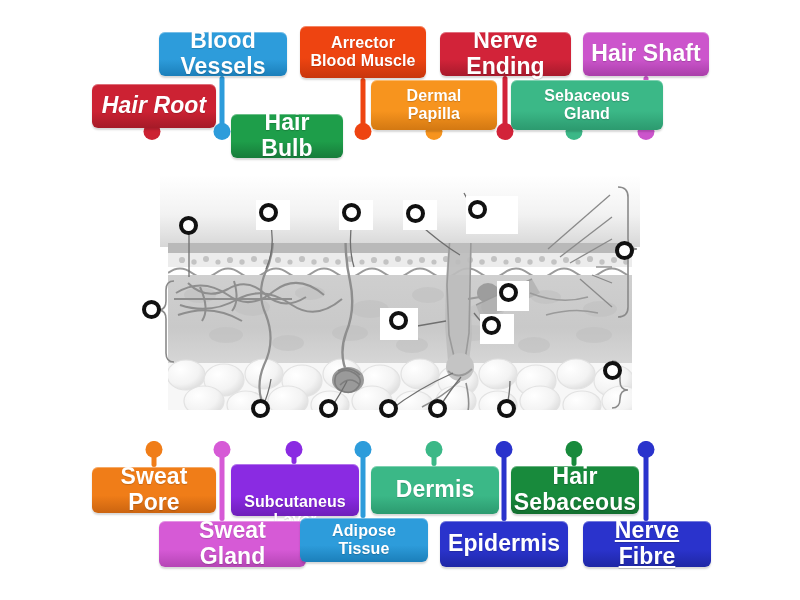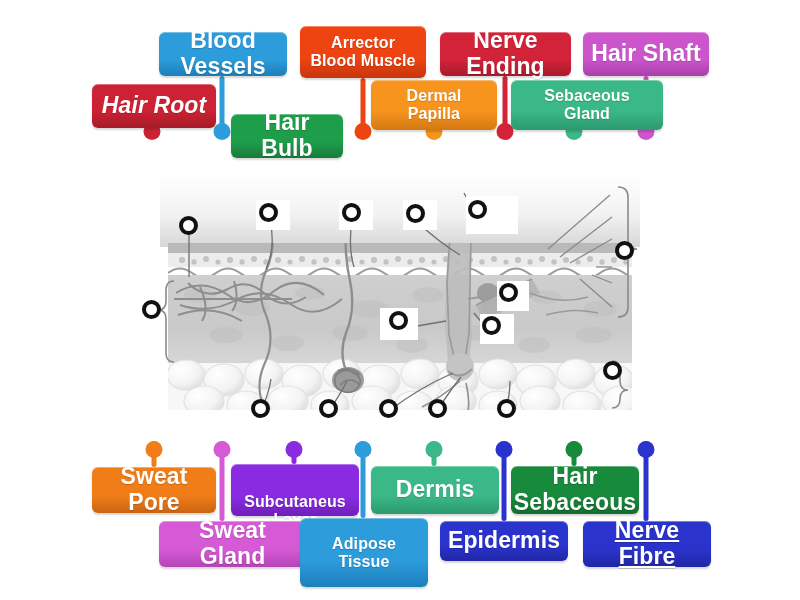--- a/index.html
+++ b/index.html
@@ -405,29 +405,29 @@
         <div class="stem" style="background: rgb(214, 90, 214); height: 80px; top: 0px;"></div>
         <div class="knob" style="background: rgb(214, 90, 214); top: 0px;"></div>
       </div>
       <div class="chip" style="left: 159px; top: 521px; width: 147px; height: 46px; background: linear-gradient(rgb(214, 90, 214) 0%, rgb(214, 90, 214) 62%, rgb(181, 69, 181) 100%); box-shadow: rgba(255, 255, 255, 0.35) 0px 1px 0px inset, rgba(0, 0, 0, 0.16) 0px 2px 2px;">
         <span style="white-space: pre-line;">Sweat Gland</span>
       </div>
       <div class="pin" style="left: 353px; top: 441px; width: 20px; height: 77px;">
         <div class="stem" style="background: rgb(45, 156, 219); height: 77px; top: 0px;"></div>
         <div class="knob" style="background: rgb(45, 156, 219); top: 0px;"></div>
       </div>
-      <div class="chip two" style="left: 300px; top: 518px; width: 128px; height: 69px; background: linear-gradient(rgb(45, 156, 219) 0%, rgb(45, 156, 219) 62%, rgb(27, 127, 186) 100%); box-shadow: rgba(255, 255, 255, 0.35) 0px 1px 0px inset, rgba(0, 0, 0, 0.16) 0px 2px 2px;">
+      <div class="chip two" style="left: 300px; top: 518px; width: 128px; height: 44px; background: linear-gradient(rgb(45, 156, 219) 0%, rgb(45, 156, 219) 62%, rgb(27, 127, 186) 100%); box-shadow: rgba(255, 255, 255, 0.35) 0px 1px 0px inset, rgba(0, 0, 0, 0.16) 0px 2px 2px;">
         <span style="white-space: pre-line;">Adipose
 Tissue</span>
       </div>
       <div class="pin" style="left: 494px; top: 441px; width: 20px; height: 80px;">
         <div class="stem" style="background: rgb(42, 51, 204); height: 80px; top: 0px;"></div>
         <div class="knob" style="background: rgb(42, 51, 204); top: 0px;"></div>
       </div>
-      <div class="chip" style="left: 440px; top: 521px; width: 128px; height: 40px; background: linear-gradient(rgb(42, 51, 204) 0%, rgb(42, 51, 204) 62%, rgb(31, 39, 165) 100%); box-shadow: rgba(255, 255, 255, 0.35) 0px 1px 0px inset, rgba(0, 0, 0, 0.16) 0px 2px 2px;">
+      <div class="chip" style="left: 440px; top: 521px; width: 128px; height: 46px; background: linear-gradient(rgb(42, 51, 204) 0%, rgb(42, 51, 204) 62%, rgb(31, 39, 165) 100%); box-shadow: rgba(255, 255, 255, 0.35) 0px 1px 0px inset, rgba(0, 0, 0, 0.16) 0px 2px 2px;">
         <span style="white-space: pre-line;">Epidermis</span>
       </div>
       <div class="pin" style="left: 636px; top: 441px; width: 20px; height: 80px;">
         <div class="stem" style="background: rgb(42, 51, 204); height: 80px; top: 0px;"></div>
         <div class="knob" style="background: rgb(42, 51, 204); top: 0px;"></div>
       </div>
       <div class="chip" style="left: 583px; top: 521px; width: 128px; height: 46px; background: linear-gradient(rgb(42, 51, 204) 0%, rgb(42, 51, 204) 62%, rgb(31, 39, 165) 100%); box-shadow: rgba(255, 255, 255, 0.35) 0px 1px 0px inset, rgba(0, 0, 0, 0.16) 0px 2px 2px;">
         <span style="white-space: pre-line; text-decoration: underline;">Nerve Fibre</span>
       </div>
     </div>

